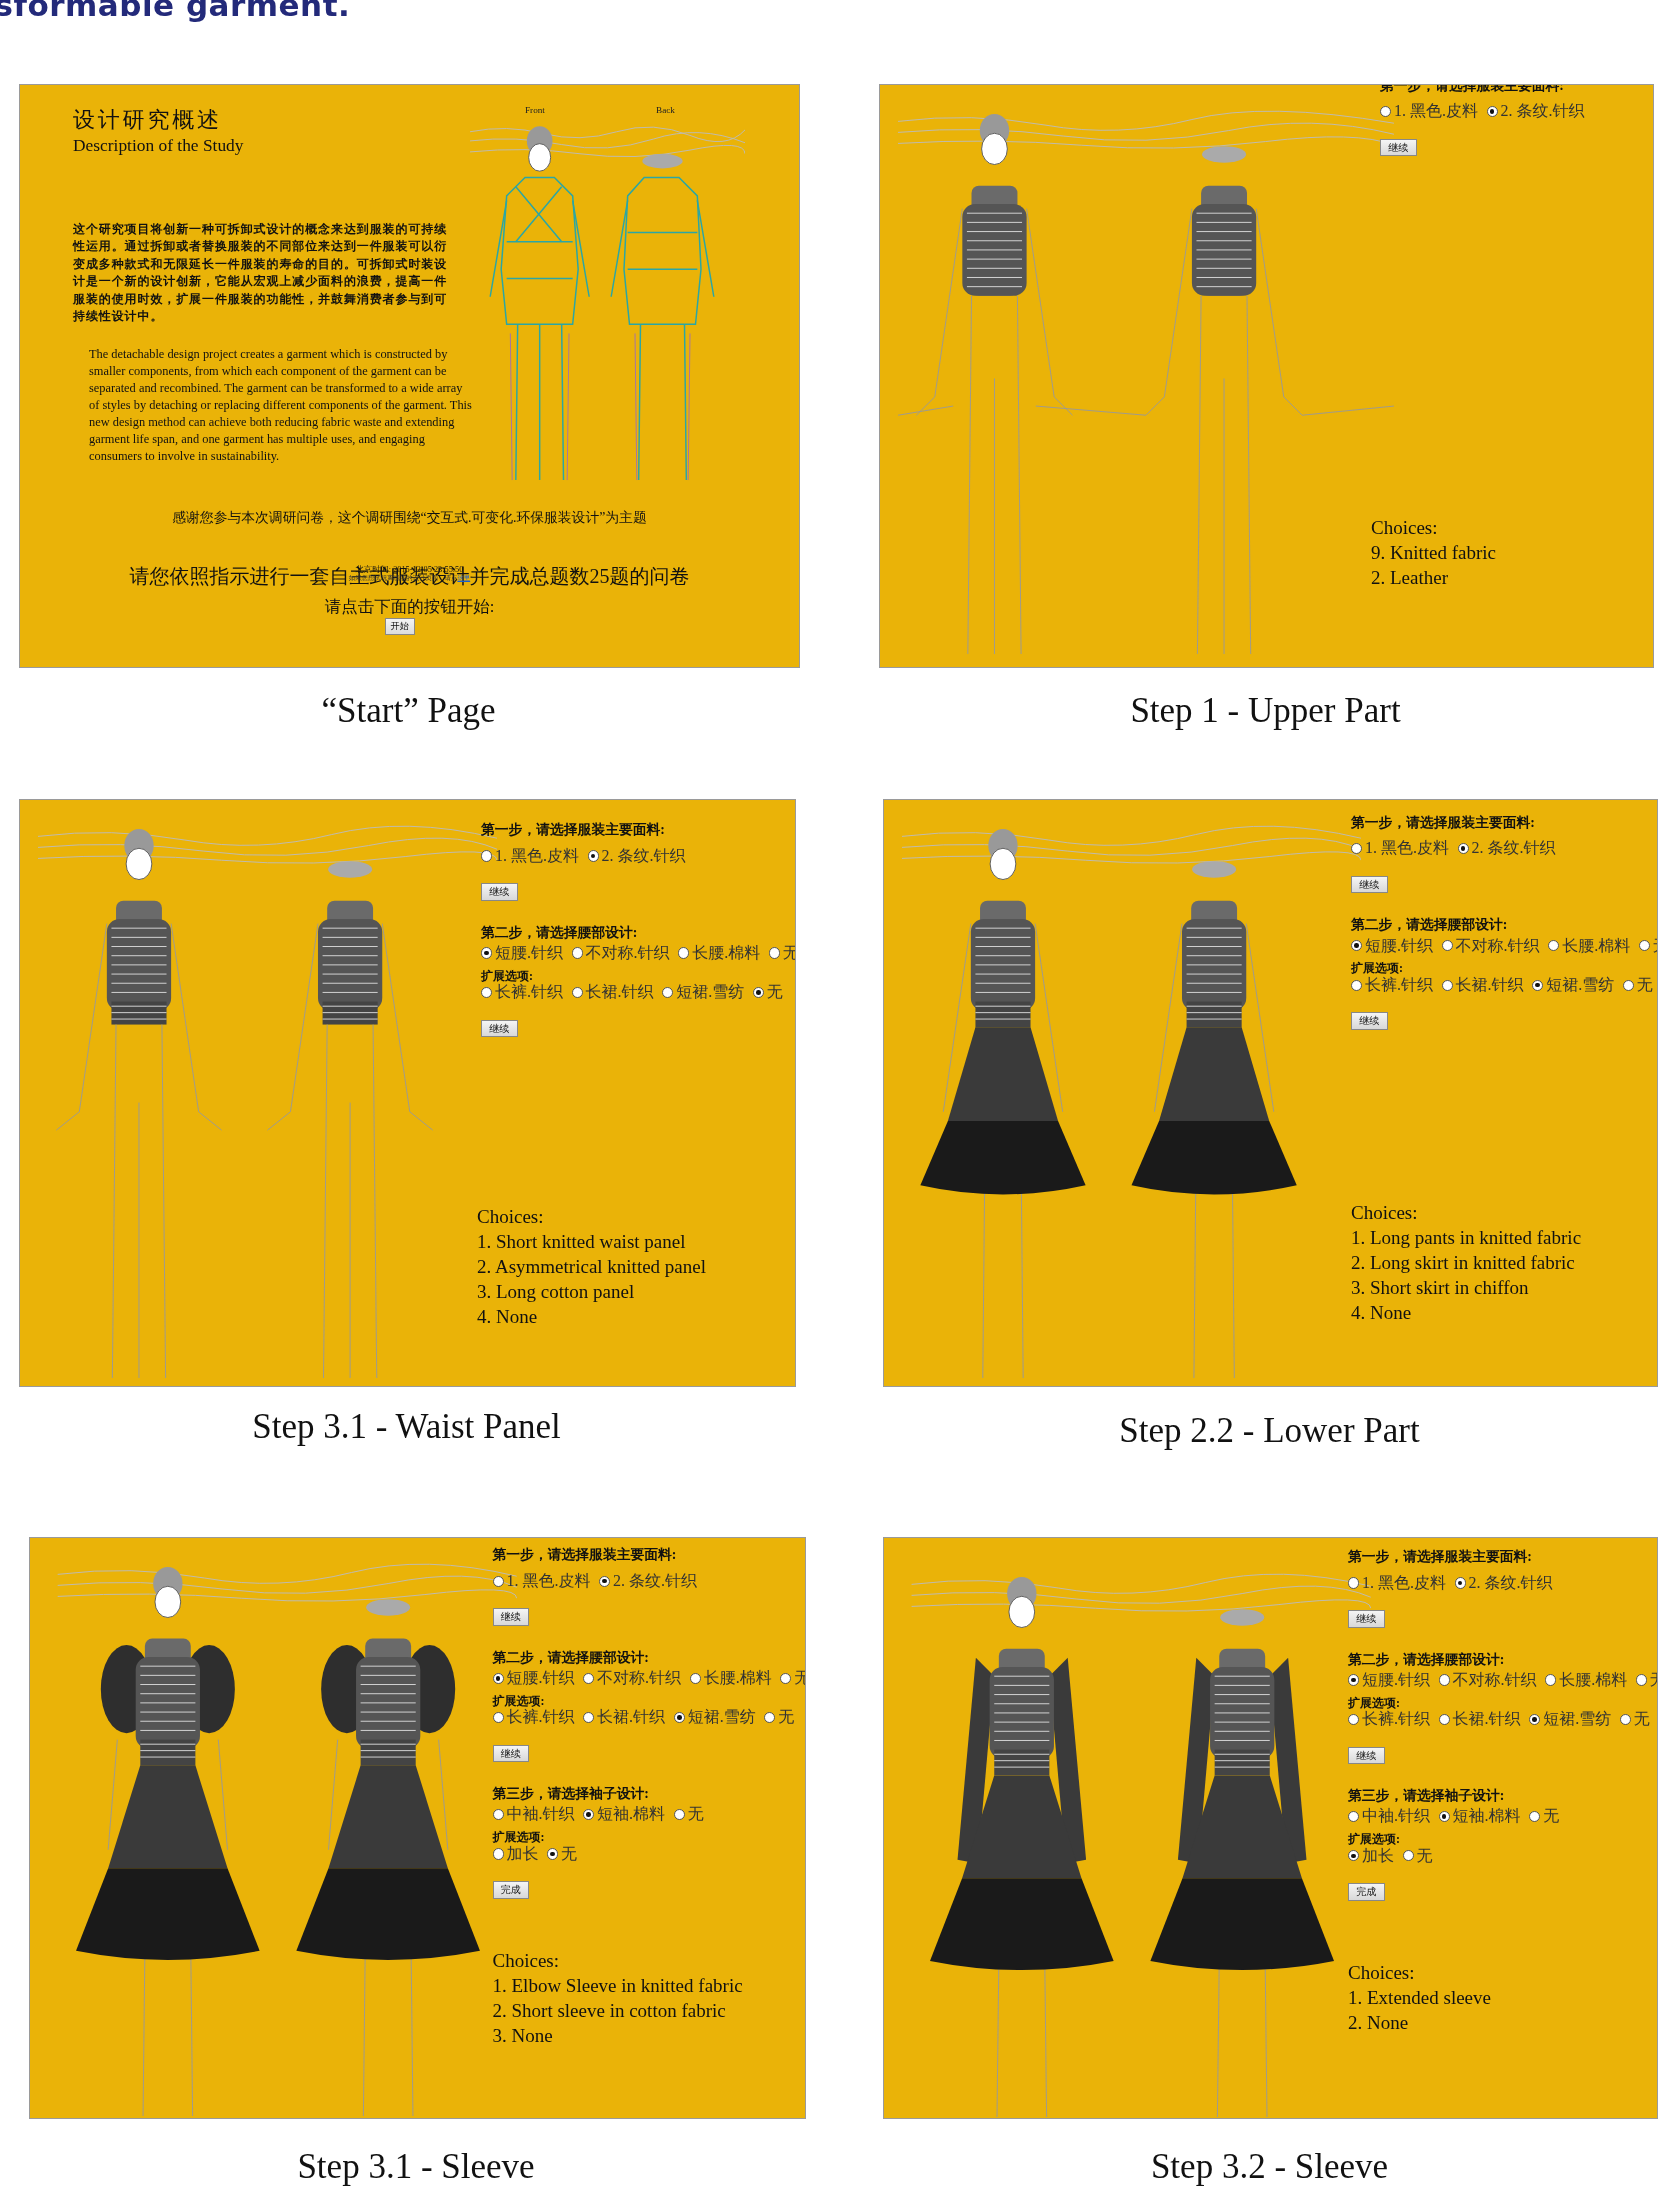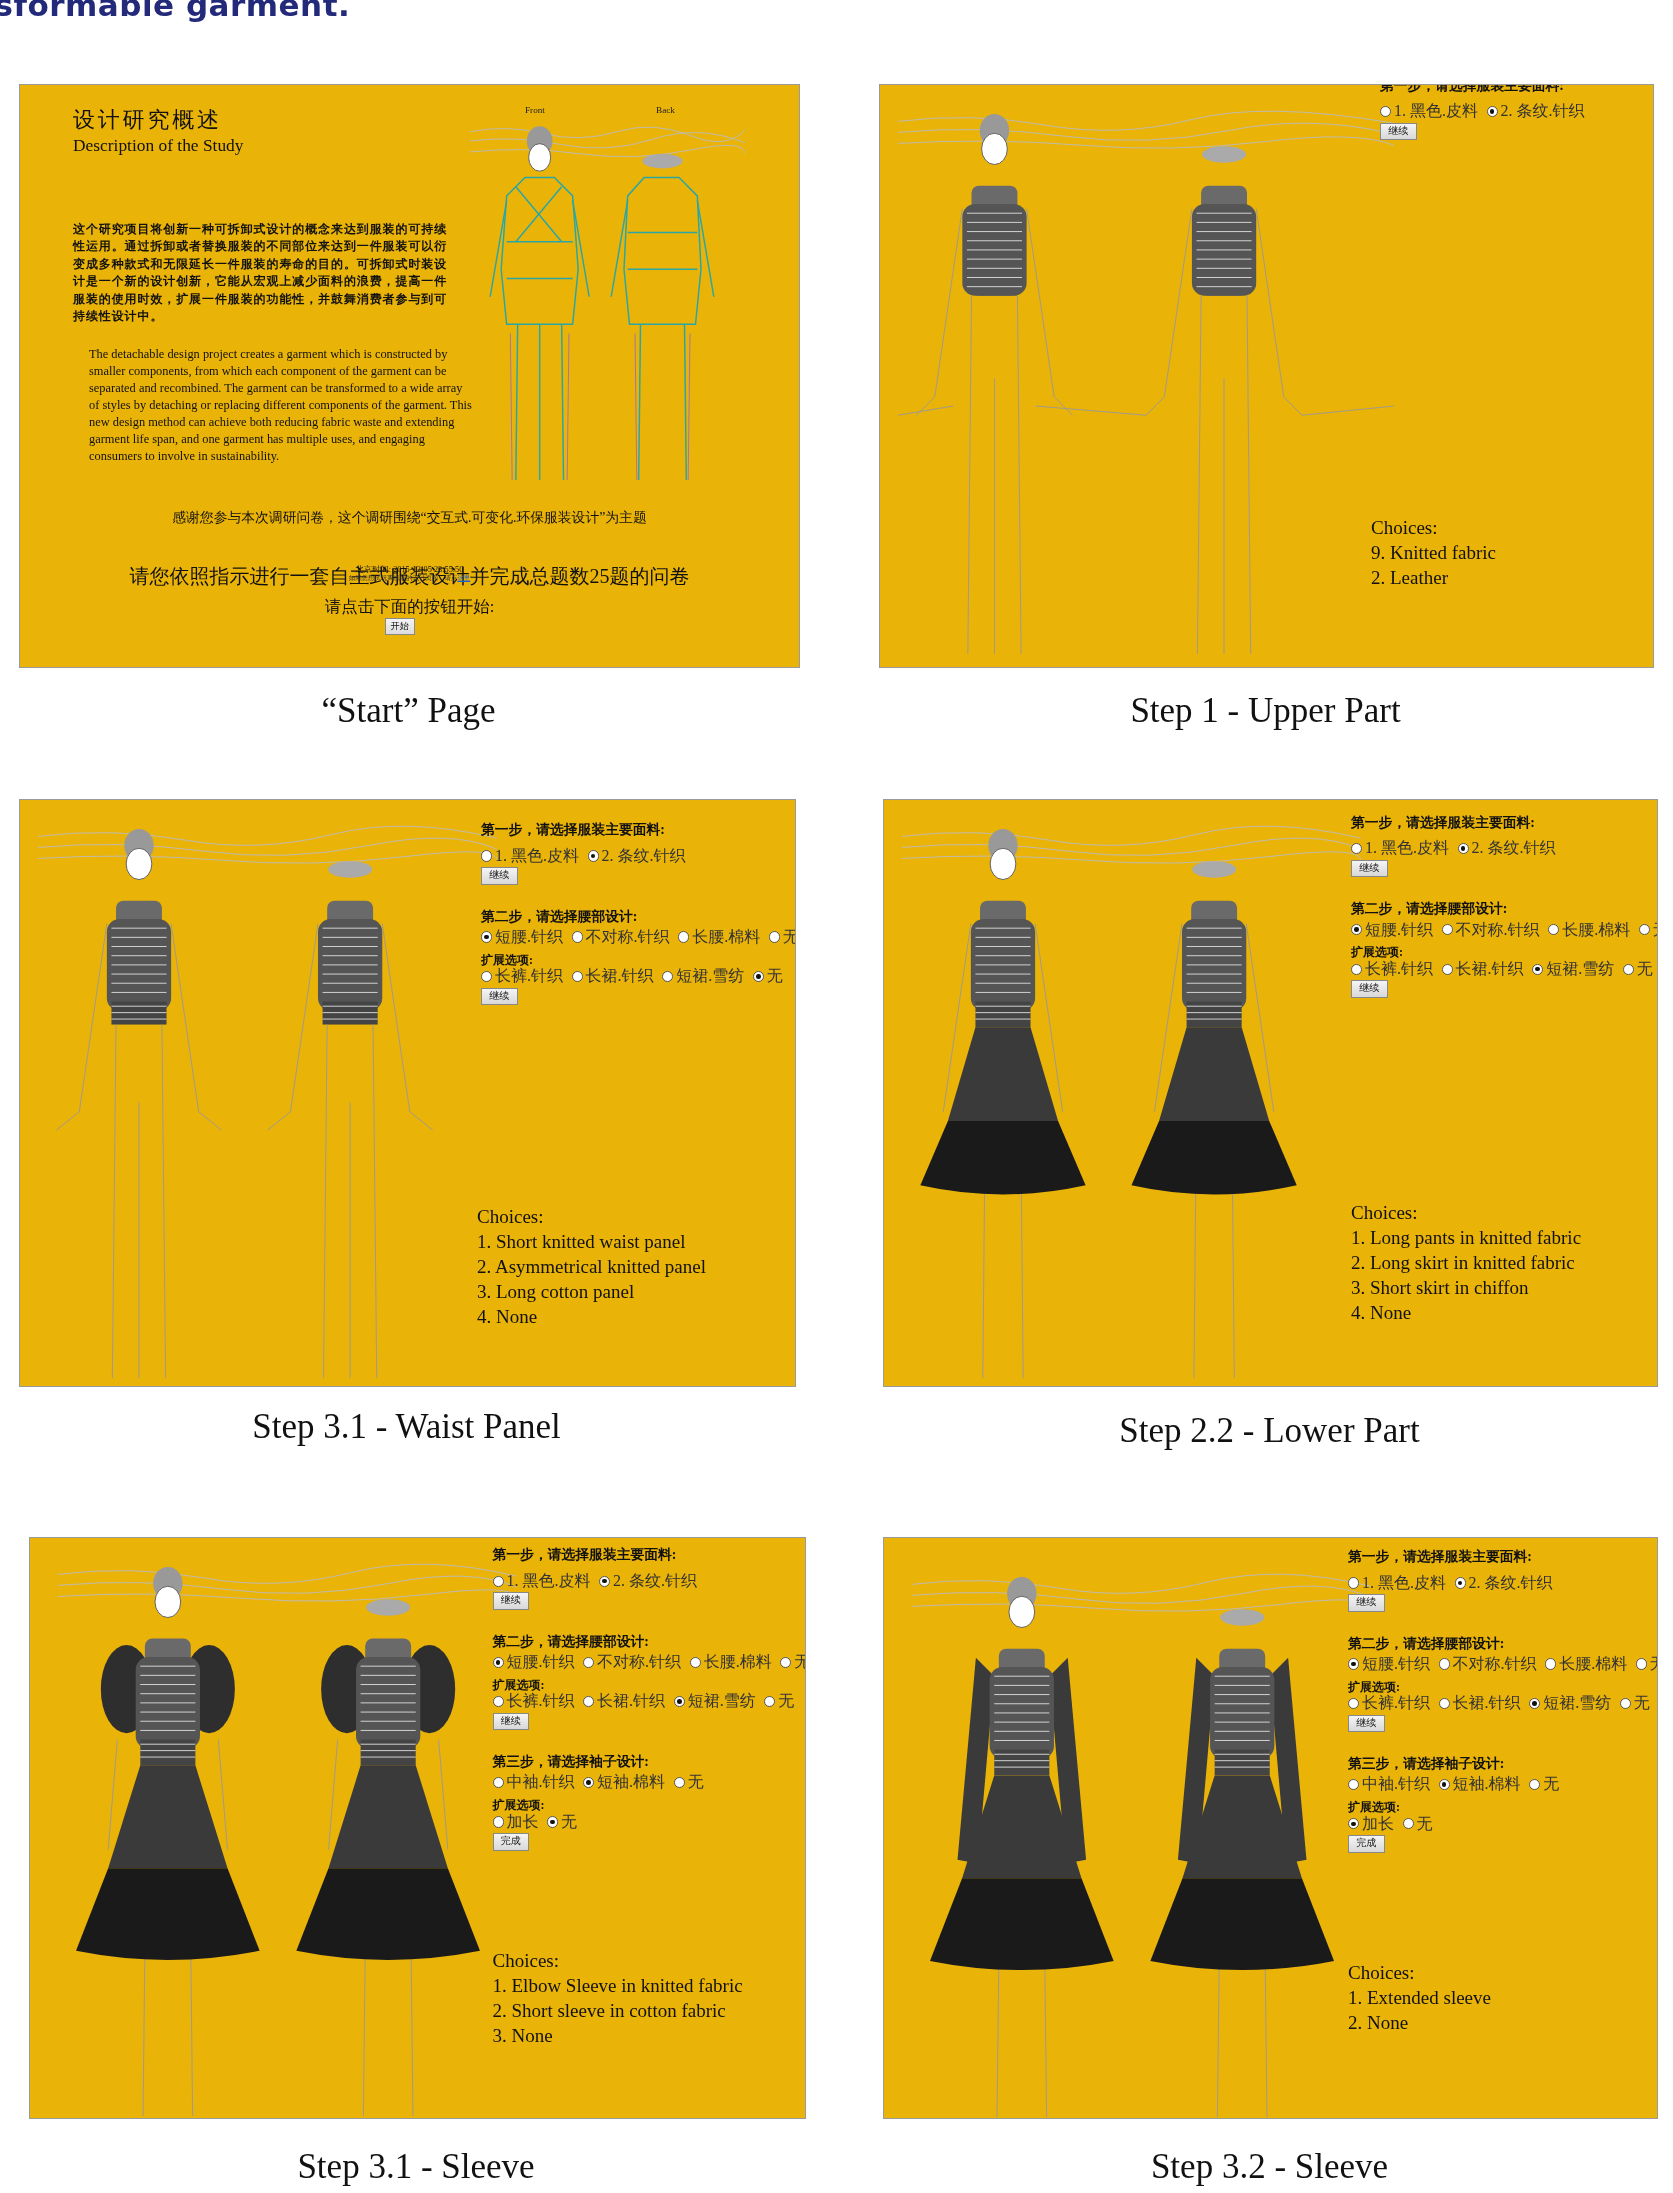--- a/index.html
+++ b/index.html
@@ -24,21 +24,21 @@
   .sp-start-btn { position: absolute; left: 365px; top: 533px; width: 27.5px; height: 14.7px; font-size: 9.2px; border: 0.9px solid #888; background: linear-gradient(#f4f4f4, #dcdcdc); text-align: center; line-height: 14.7px; cursor: pointer; }
   .sp-label { position: absolute; font-family: "Liberation Serif", serif; font-size: 9.2px; color: #222; }
 
   
   .form { position: absolute; font-size: 13px; line-height: 16.5px; color: #111; }
   .q-title { font-weight: bold; font-size: 13.8px; margin: 0; }
   .opts { font-size: 16px; color: #333; margin-top: 3.7px; white-space: nowrap; }
   .opt { display: inline-flex; align-items: center; margin-right: 4.6px; cursor: pointer; }
   .radio { width: 9.2px; height: 9.2px; border: 0.9px solid #555; border-radius: 50%; display: inline-block; position: relative; margin-right: 2.8px; background: #fff; }
   .radio.on::after { content: ""; position: absolute; left: 2.3px; top: 2.3px; width: 4.6px; height: 4.6px; border-radius: 50%; background: #111; }
-  .btn { display: inline-block; margin-top: 2px; padding: 0 7.3px; height: 15.6px; font-size: 10px; line-height: 15.6px; border: 0.9px solid #888; background: linear-gradient(#f5f5f5, #d8d8d8); cursor: pointer; font-family: Liberation Mono, monospace; }
+  .btn { display: inline-block; margin-top: 18px; padding: 0 7.3px; height: 15.6px; font-size: 10px; line-height: 15.6px; border: 0.9px solid #888; background: linear-gradient(#f5f5f5, #d8d8d8); cursor: pointer; font-family: Liberation Serif, serif; }
   .block { margin-bottom: 16.5px; }
   .sub-title { font-weight: bold; font-size: 12px; margin-top: 5.5px; }
   .choices { position: absolute; font-size: 19px; line-height: 25px; color: #111; }
 
   
   .fig { position: absolute; }
 </style>
 </head>
 <body>
 

